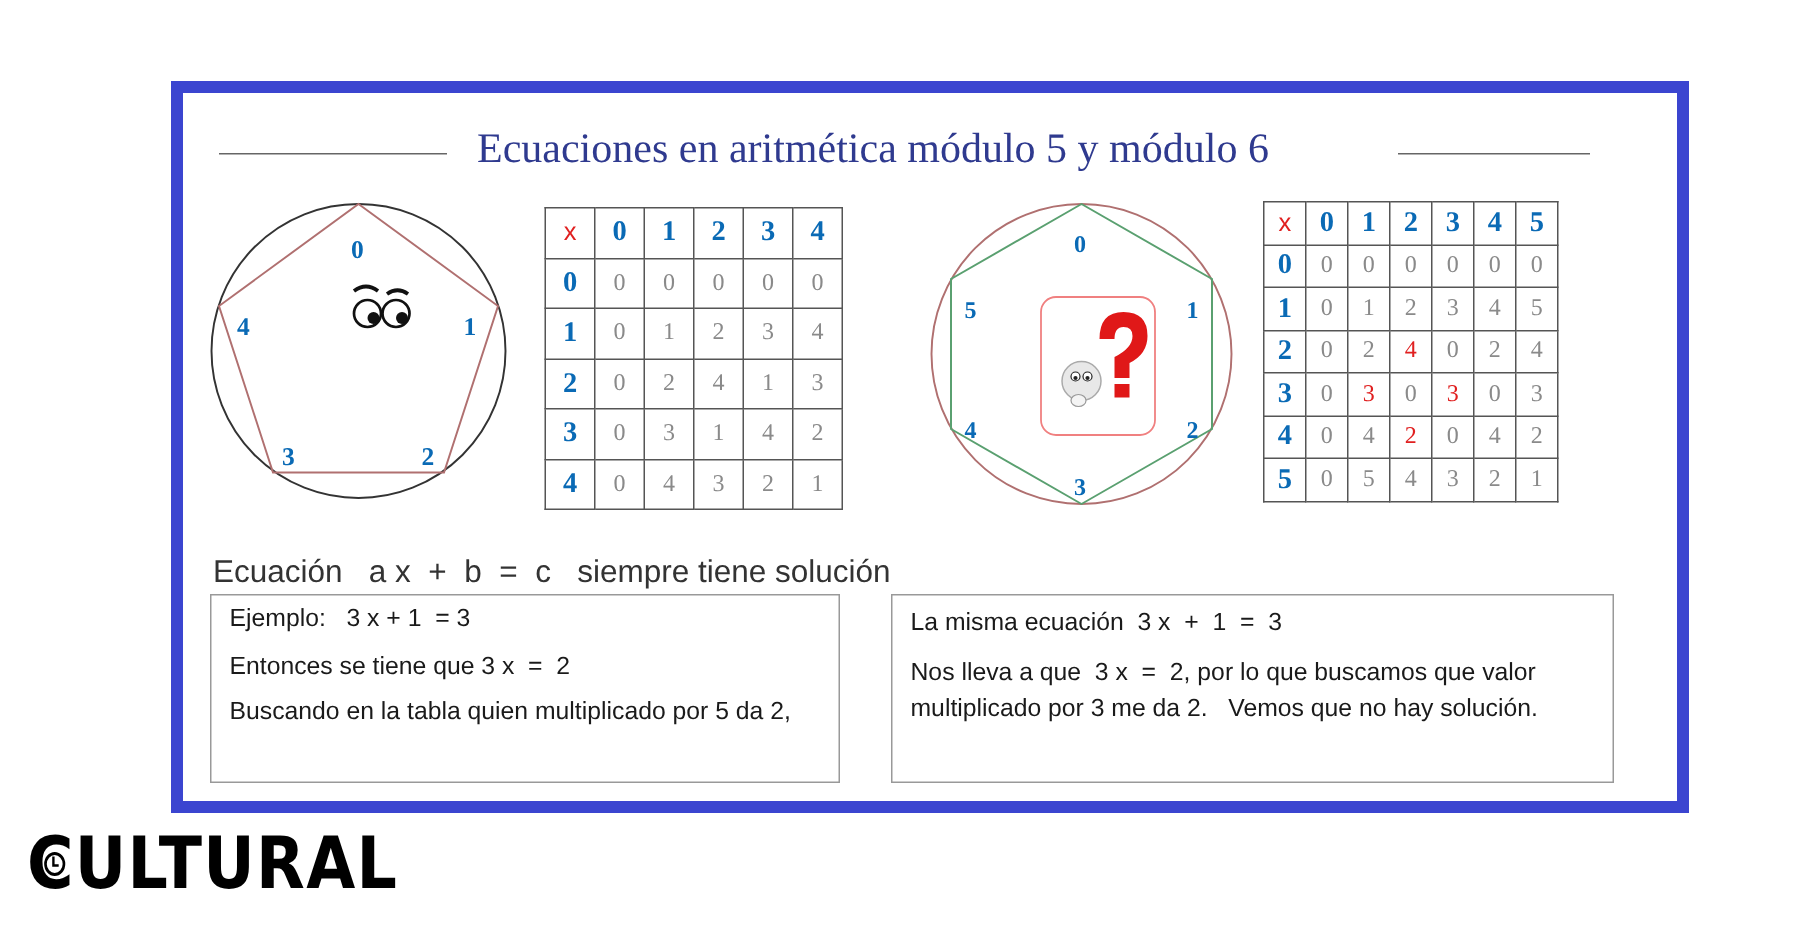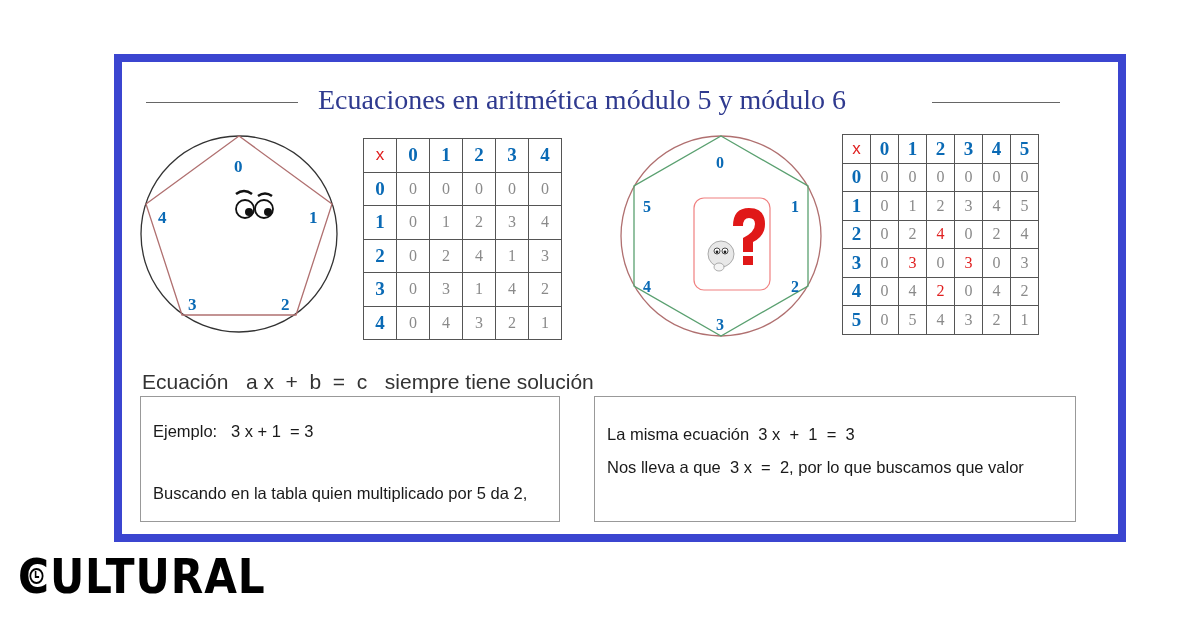--- a/index.html
+++ b/index.html
@@ -9,21 +9,21 @@
   .title-line { position:absolute; top:18px; height:1px; background:#666; }
   .title { position:absolute; left:196px; top:0; font-family:"Liberation Serif", serif; font-size:28px; color:#2f3a8f; white-space:nowrap; }
   .svgwrap { position:absolute; }
   table.mt { position:absolute; border-collapse:collapse; }
   table.mt td { border:1.5px solid #555; text-align:center; vertical-align:middle; font-family:"Liberation Serif", serif; color:#8a8a8a; font-size:16px; padding:0; }
   table.mt td.hd { color:#0a6ab5; font-weight:bold; font-size:19px; }
   table.mt td.x { color:#e02020; font-family:"Liberation Sans", sans-serif; font-size:17px; }
   table.mt td.zero { color:#e02020; }
   .caption { position:absolute; font-size:21px; color:#333; white-space:pre; }
   .box { position:absolute; border:1.5px solid #999; background:#fff; }
-  .box .ln { position:absolute; left:12px; font-size:16.5px; color:#1a1a1a; white-space:pre;margin-top:19px; }
+  .box .ln { position:absolute; left:12px; font-size:16.5px; color:#1a1a1a; white-space:pre; }
   .logo { position:absolute; left:18px; top:548px; font-family:"DejaVu Sans", sans-serif; font-weight:bold; font-size:48px; letter-spacing:1px; color:#000; transform:scaleX(0.88); transform-origin:left top; }
   .logo .c { position:relative; display:inline-block; }
 </style>
 </head>
 <body>
 
 <div class="frame">
   <div class="title-row">
     <div class="title-line" style="left:24px;width:152px;"></div>
     <div class="title">Ecuaciones en aritmética módulo 5 y módulo 6</div>
@@ -196,25 +196,27 @@
           <td>2</td>
           <td>1</td>
         </tr>
       </tbody>
   </table>
 
   <div class="caption" style="left:20px;top:308px;">Ecuación   a x  +  b  =  c   siempre tiene solución</div>
 
   <div class="box" style="left:18px;top:334px;width:418px;height:124px;">
     <div class="ln" style="top:6px;">Ejemplo:   3 x + 1  = 3</div>
+    <div class="ln" style="top:38px;">Entonces se tiene que 3 x  =  2</div>
     <div class="ln" style="top:68px;">Buscando en la tabla quien multiplicado por 5 da 2,</div>
   </div>
   <div class="box" style="left:472px;top:334px;width:480px;height:124px;">
     <div class="ln" style="top:9px;">La misma ecuación  3 x  +  1  =  3</div>
     <div class="ln" style="top:42px;">Nos lleva a que  3 x  =  2, por lo que buscamos que valor</div>
+    <div class="ln" style="top:66px;">multiplicado por 3 me da 2.   Vemos que no hay solución.</div>
   </div>
 </div>
 
 <div class="logo">
   <span class="c">
     <span>C</span>
     <svg style="position:absolute;left:12px;top:19px;" width="18" height="18" viewBox="0 0 18 18">
       <circle cx="9" cy="9" r="7" fill="#fff" stroke="#000" stroke-width="2"></circle>
       <path d="M8,4 L8,10 L12,10" fill="none" stroke="#000" stroke-width="1.8"></path>
     </svg>

